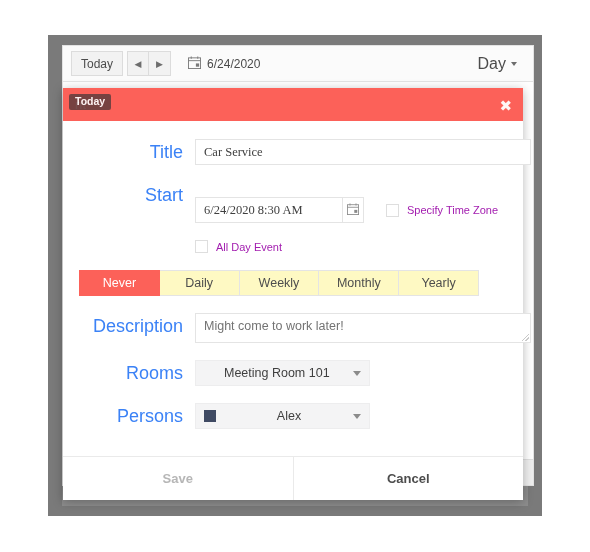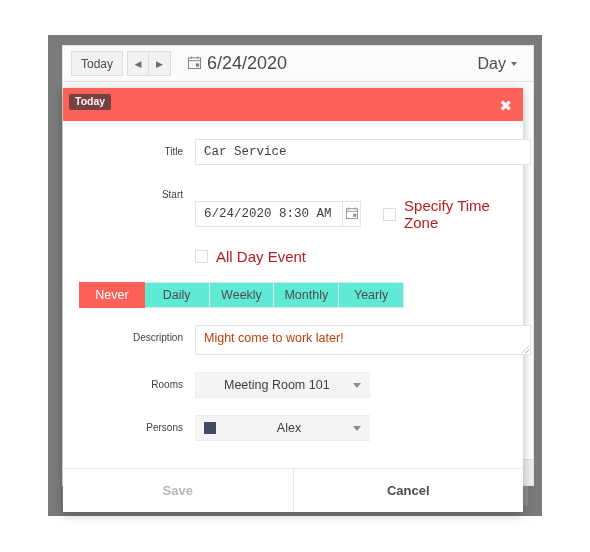--- a/index.html
+++ b/index.html
@@ -68,21 +68,21 @@
     font-size: 9px;
     color: #6d6d6d;
     border-left: none;
   }
   .tb-btn.arrow.first { border-left: 1px solid #dcdcdc; margin-left: 4px; }
   .tb-date {
     display: flex;
     align-items: center;
     gap: 6px;
     margin-left: 17px;
-    font-size: 18px;
+    font-size: 12px;
     color: #4a4a4a;
   }
   .tb-spacer { flex: 1 1 auto; }
   .tb-view {
     height: 25px;
     padding: 0 7px;
     display: flex;
     align-items: center;
     gap: 5px;
     font-size: 16px;
@@ -182,37 +182,37 @@
   .row {
     display: flex;
     align-items: flex-start;
     margin-bottom: 17px;
   }
   .row.tight { margin-bottom: 12px; }
   .lbl {
     width: 104px;
     padding-right: 12px;
     text-align: right;
-    font-size: 10px;
-    color: #404040;
+    font-size: 18px;
+    color: #3b82f6;
     line-height: 26px;
     flex: 0 0 auto;
   }
   .ctrl { flex: 1 1 auto; position: relative; }
 
   .inp {
     height: 26px;
     border: 1px solid #e4e4e4;
     background: #ffffff;
     box-sizing: border-box;
     font-size: 12.5px;
     color: #3f3f3f;
     padding: 0 8px;
     line-height: 24px;
-    font-family: Liberation Mono, monospace;
+    font-family: Liberation Serif, serif;
   }
   .inp.full { width: 336px; display: block; }
   .inp.date { width: 148px; display: inline-block; vertical-align: middle; }
 
   .datewrap { display: flex; align-items: center; margin-top: 15px; }
   .cal-ico {
     width: 21px; height: 26px;
     border: 1px solid #e4e4e4;
     border-left: none;
     background: #ffffff;
@@ -229,32 +229,32 @@
     margin-left: 22px;
     cursor: pointer;
   }
   .chkbox {
     width: 13px; height: 13px;
     border: 1px solid #dedede;
     background: #fff;
     box-sizing: border-box;
     flex: 0 0 auto;
   }
-  .chk-lbl { font-size: 15px; color: #b91c1c; }
+  .chk-lbl { font-size: 11px; color: #a21caf; }
 
   .allday { display: flex; align-items: center; gap: 8px; cursor: pointer; }
 
   
-  .btngroup { display: flex; width: 325px; }
+  .btngroup { display: flex; width: 400px; }
   .bg-item {
     flex: 1 1 0;
     height: 26px;
     border: 1px solid #e4e4e4;
     border-left: none;
-    background: #5eead4;
+    background: #fef9c3;
     box-sizing: border-box;
     font-size: 12.5px;
     color: #4d4d4d;
     display: flex;
     align-items: center;
     justify-content: center;
     cursor: pointer;
   }
   .bg-item:first-child { border-left: 1px solid #e4e4e4; }
   .bg-item.sel {
@@ -263,21 +263,21 @@
     color: #ffffff;
   }
 
   
   .ta {
     width: 336px;
     height: 30px;
     border: 1px solid #e4e4e4;
     box-sizing: border-box;
     font-size: 12.5px;
-    color: #c2410c;
+    color: #737373;
     padding: 5px 8px;
     resize: none;
     font-family: "Liberation Sans", sans-serif;
     display: block;
     overflow: hidden;
   }
   .ta-handle {
     position: absolute;
     right: 2px;
     bottom: 2px;

